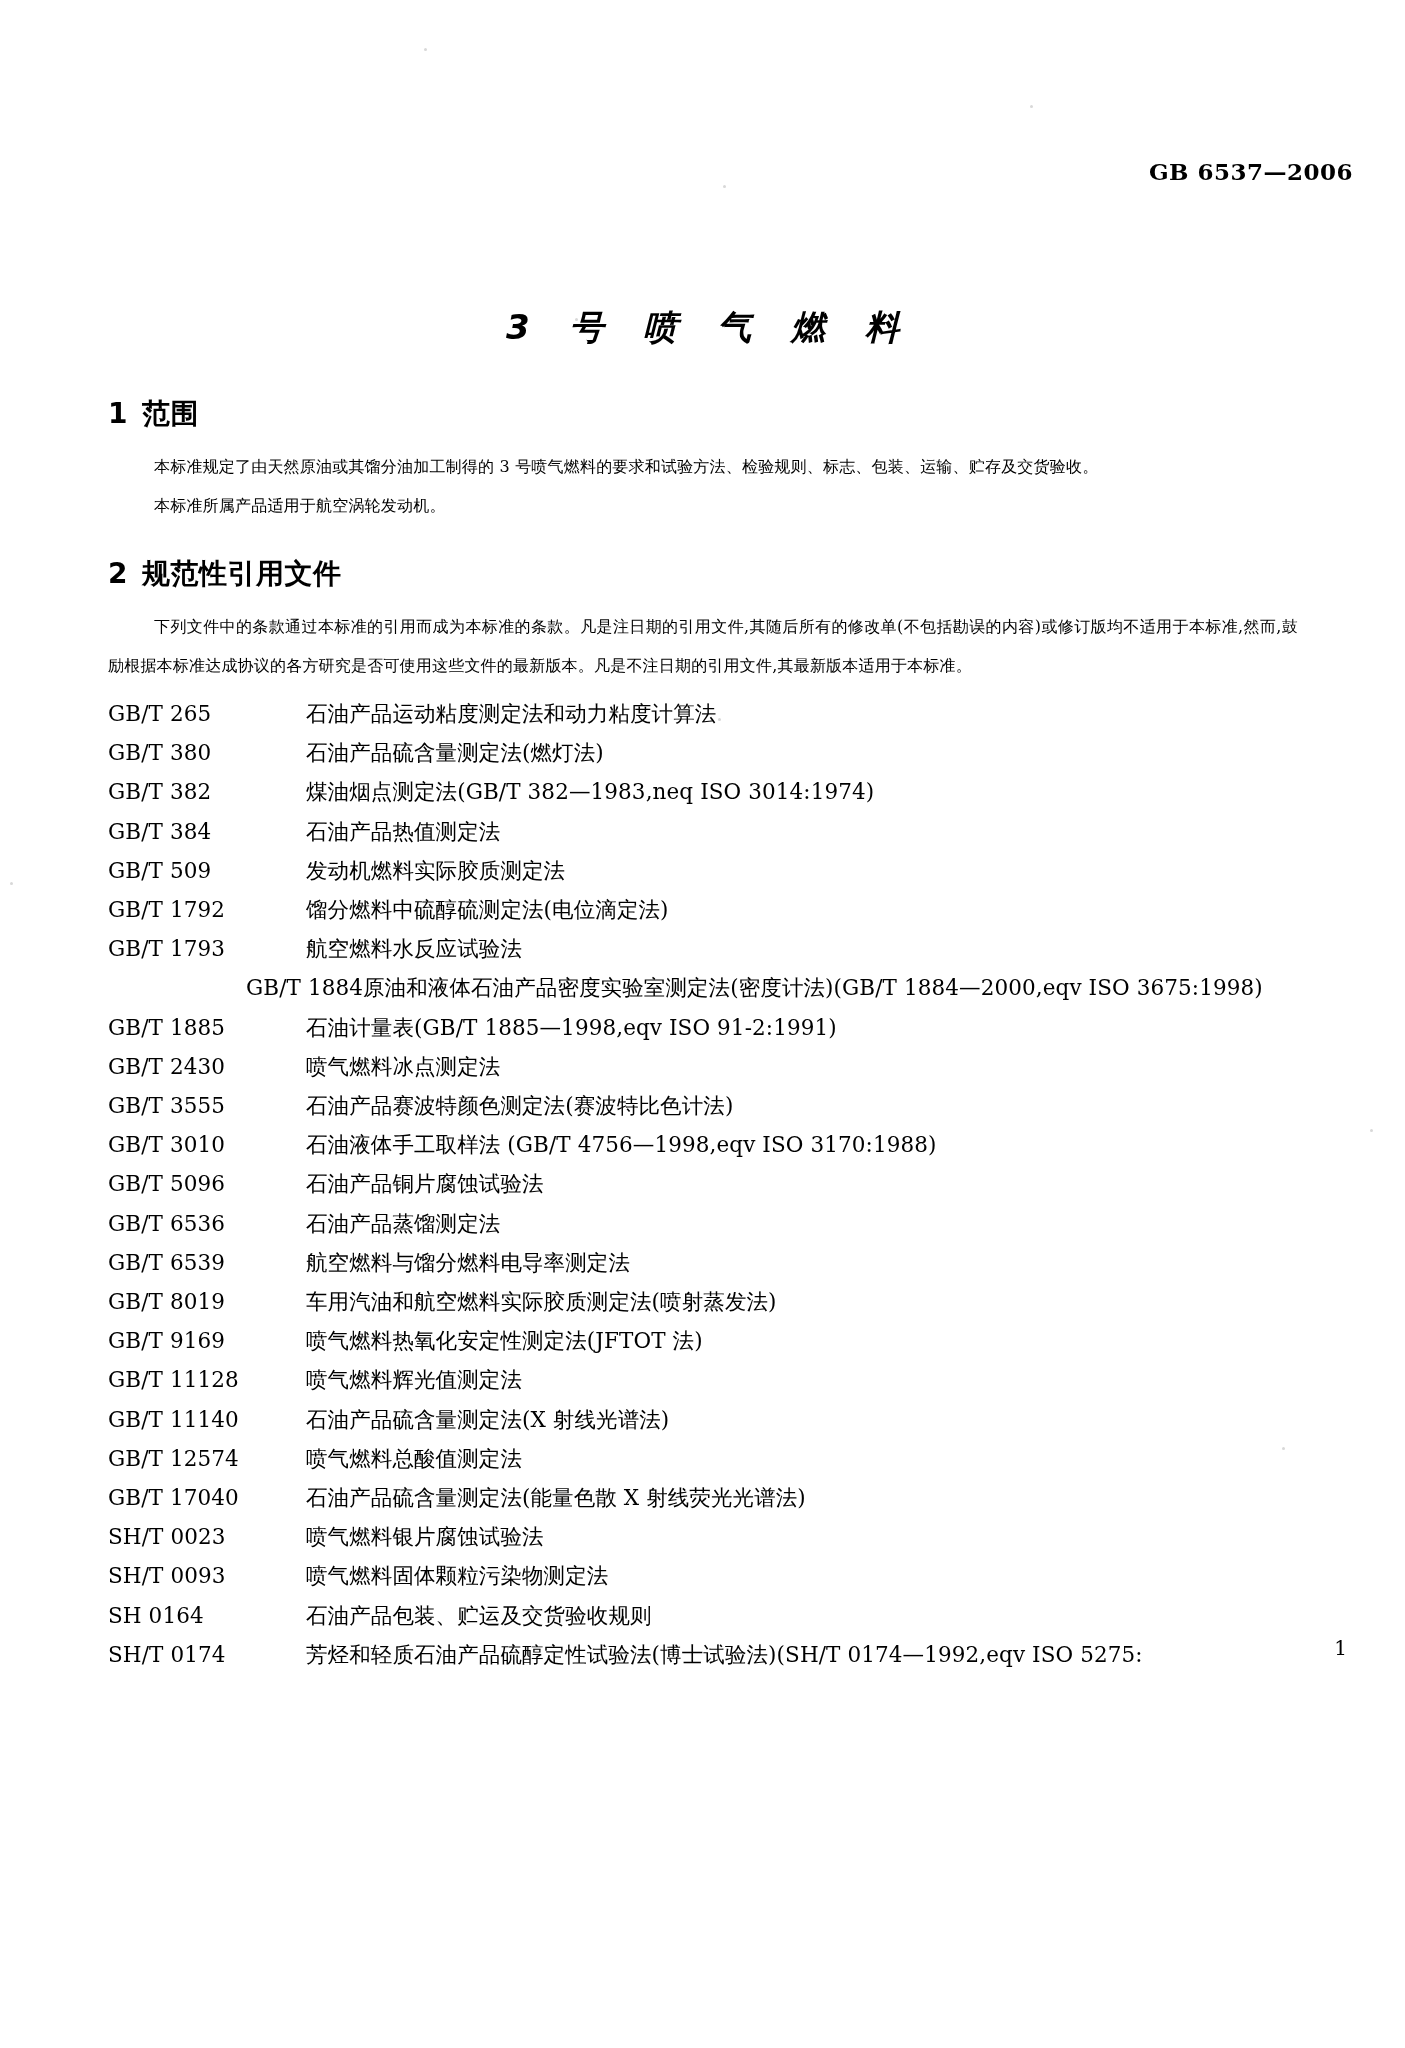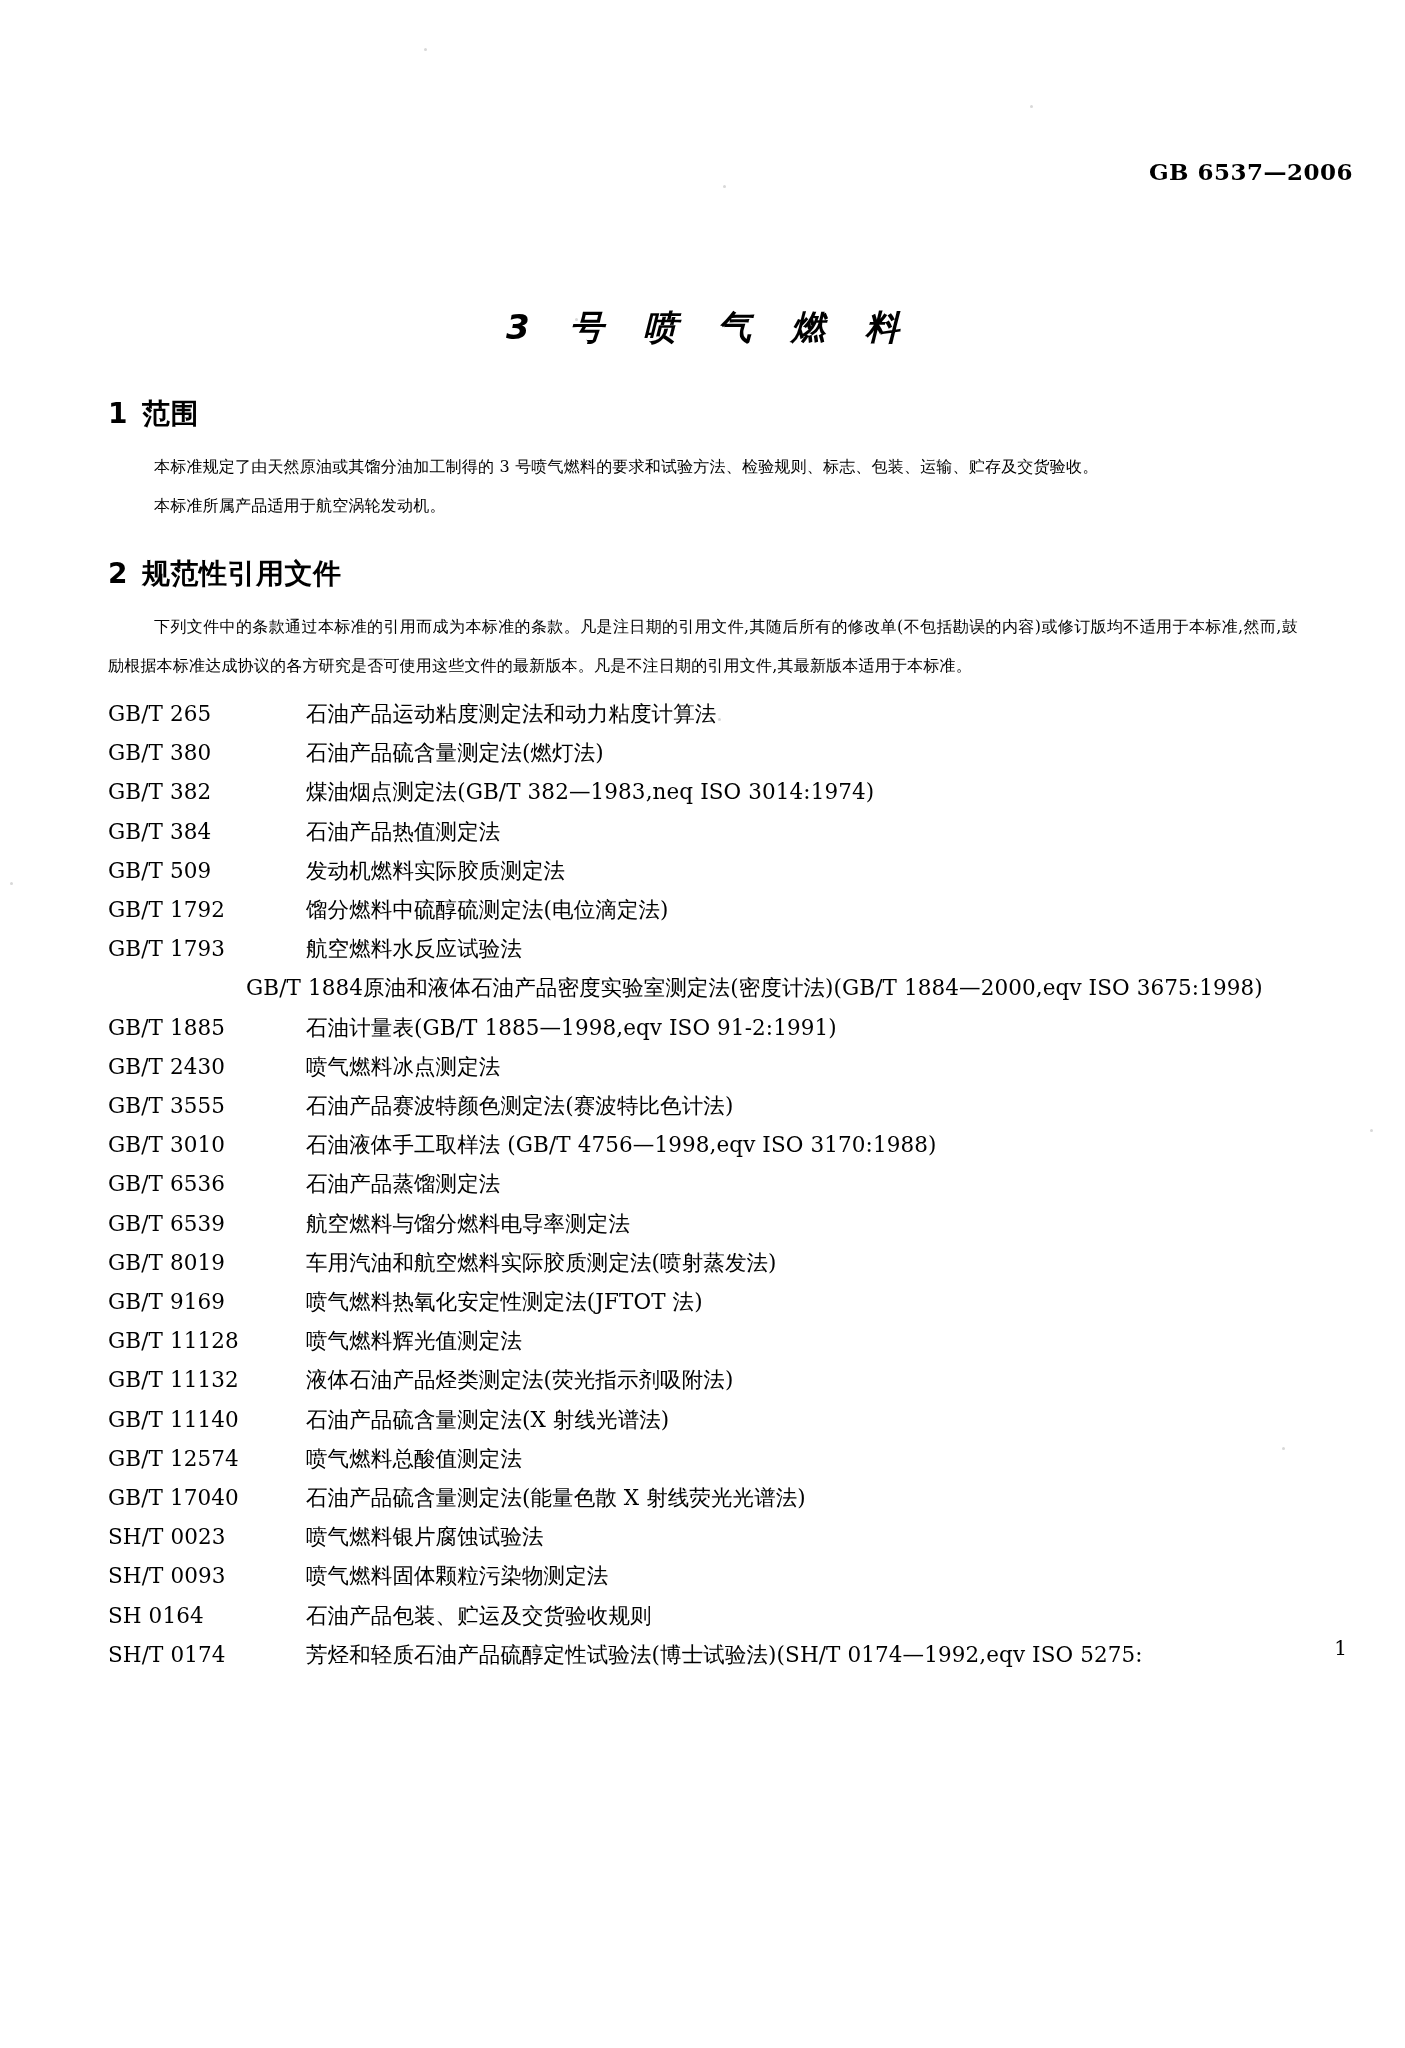--- a/index.html
+++ b/index.html
@@ -165,26 +165,26 @@
       <li class="ref-item"><span class="ref-code">GB/T 382</span><span class="ref-title">煤油烟点测定法(GB/T 382—1983,neq ISO 3014:1974)</span></li>
       <li class="ref-item"><span class="ref-code">GB/T 384</span><span class="ref-title">石油产品热值测定法</span></li>
       <li class="ref-item"><span class="ref-code">GB/T 509</span><span class="ref-title">发动机燃料实际胶质测定法</span></li>
       <li class="ref-item"><span class="ref-code">GB/T 1792</span><span class="ref-title">馏分燃料中硫醇硫测定法(电位滴定法)</span></li>
       <li class="ref-item"><span class="ref-code">GB/T 1793</span><span class="ref-title">航空燃料水反应试验法</span></li>
       <li class="ref-item hang"><span class="ref-code">GB/T 1884</span><span class="ref-title">原油和液体石油产品密度实验室测定法(密度计法)(GB/T 1884—2000,eqv ISO 3675:1998)</span></li>
       <li class="ref-item"><span class="ref-code">GB/T 1885</span><span class="ref-title">石油计量表(GB/T 1885—1998,eqv ISO 91-2:1991)</span></li>
       <li class="ref-item"><span class="ref-code">GB/T 2430</span><span class="ref-title">喷气燃料冰点测定法</span></li>
       <li class="ref-item"><span class="ref-code">GB/T 3555</span><span class="ref-title">石油产品赛波特颜色测定法(赛波特比色计法)</span></li>
       <li class="ref-item"><span class="ref-code">GB/T 3010</span><span class="ref-title">石油液体手工取样法 (GB/T 4756—1998,eqv ISO 3170:1988)</span></li>
+      <li class="ref-item"><span class="ref-code">GB/T 5096</span><span class="ref-title">石油产品铜片腐蚀试验法</span></li>
       <li class="ref-item"><span class="ref-code">GB/T 6536</span><span class="ref-title">石油产品蒸馏测定法</span></li>
       <li class="ref-item"><span class="ref-code">GB/T 6539</span><span class="ref-title">航空燃料与馏分燃料电导率测定法</span></li>
       <li class="ref-item"><span class="ref-code">GB/T 8019</span><span class="ref-title">车用汽油和航空燃料实际胶质测定法(喷射蒸发法)</span></li>
       <li class="ref-item"><span class="ref-code">GB/T 9169</span><span class="ref-title">喷气燃料热氧化安定性测定法(JFTOT 法)</span></li>
       <li class="ref-item"><span class="ref-code">GB/T 11128</span><span class="ref-title">喷气燃料辉光值测定法</span></li>
-      <li class="ref-item"><span class="ref-code">GB/T 11132</span><span class="ref-title">液体石油产品烃类测定法(荧光指示剂吸附法)</span></li>
       <li class="ref-item"><span class="ref-code">GB/T 11140</span><span class="ref-title">石油产品硫含量测定法(X 射线光谱法)</span></li>
       <li class="ref-item"><span class="ref-code">GB/T 12574</span><span class="ref-title">喷气燃料总酸值测定法</span></li>
       <li class="ref-item"><span class="ref-code">GB/T 17040</span><span class="ref-title">石油产品硫含量测定法(能量色散 X 射线荧光光谱法)</span></li>
       <li class="ref-item"><span class="ref-code">SH/T 0023</span><span class="ref-title">喷气燃料银片腐蚀试验法</span></li>
       <li class="ref-item"><span class="ref-code">SH/T 0093</span><span class="ref-title">喷气燃料固体颗粒污染物测定法</span></li>
       <li class="ref-item"><span class="ref-code">SH 0164</span><span class="ref-title">石油产品包装、贮运及交货验收规则</span></li>
       <li class="ref-item"><span class="ref-code">SH/T 0174</span><span class="ref-title">芳烃和轻质石油产品硫醇定性试验法(博士试验法)(SH/T 0174—1992,eqv ISO 5275:</span></li>
     </ul>
 
   </div>

